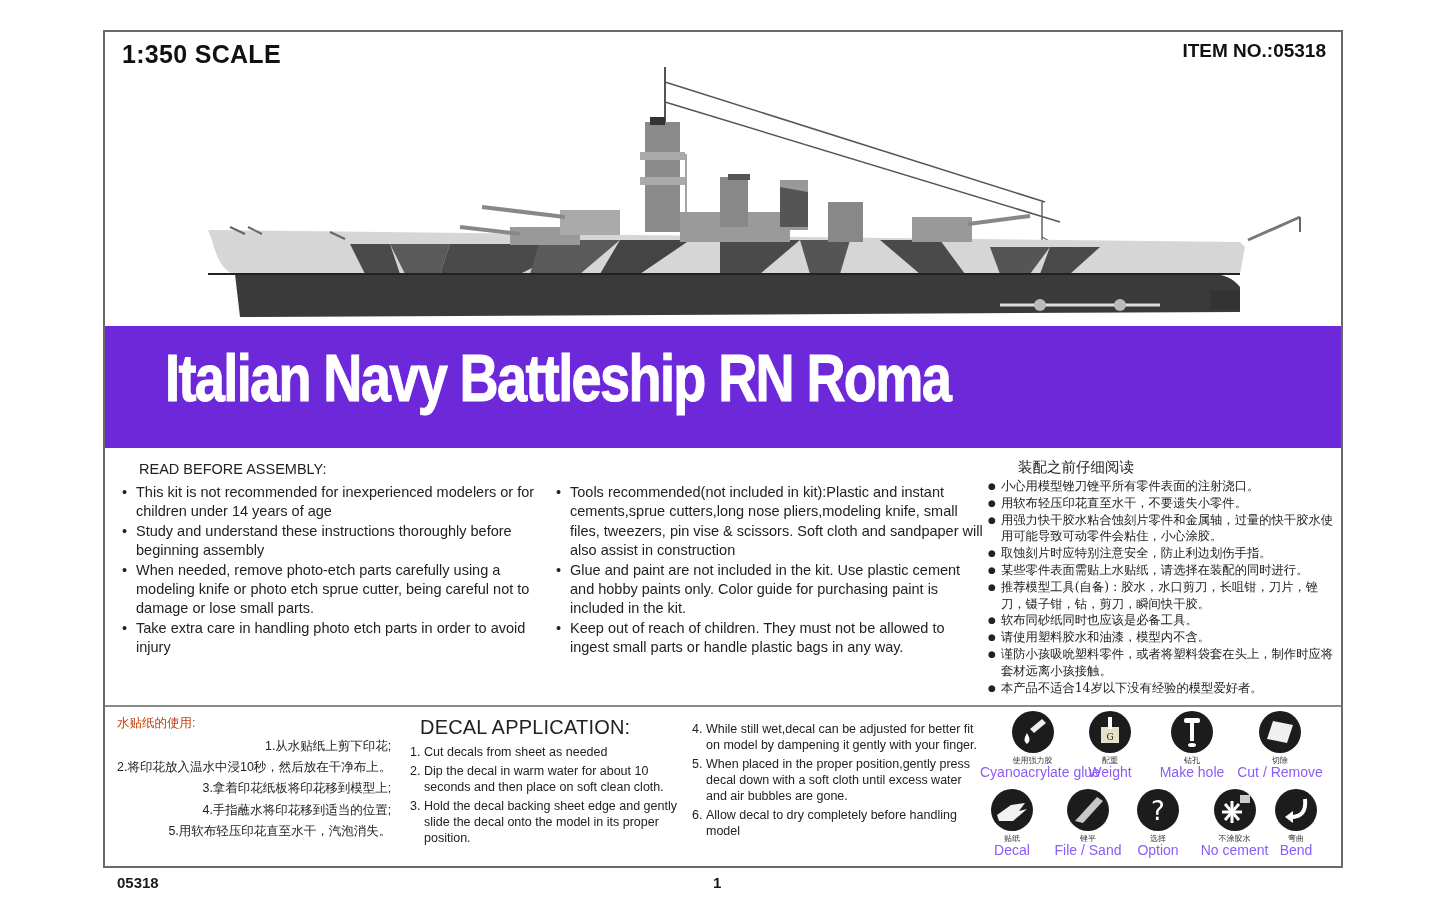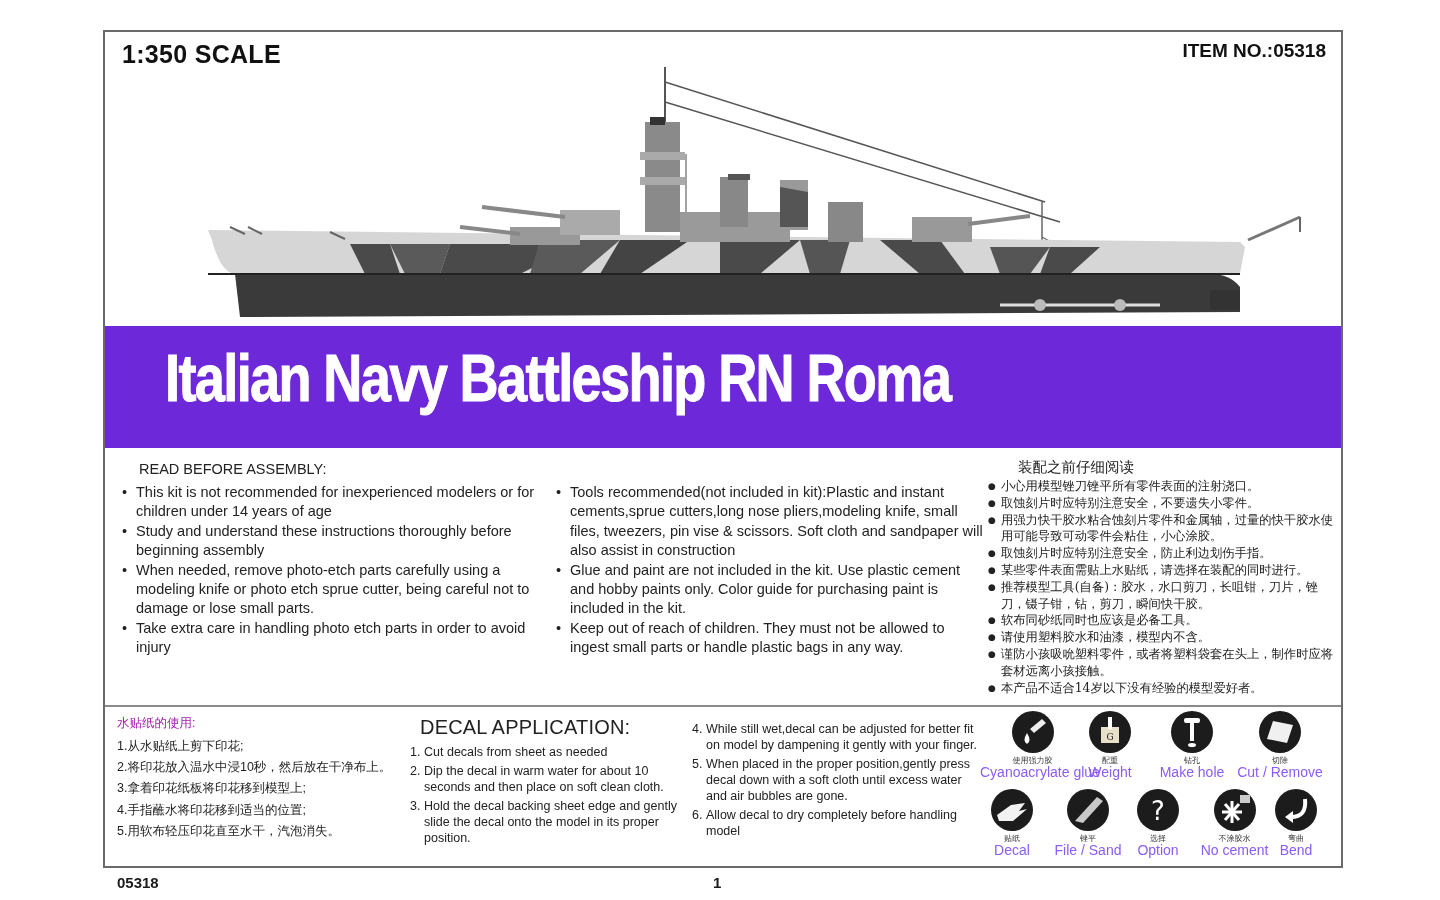--- a/index.html
+++ b/index.html
@@ -18,22 +18,22 @@
   ul.notes li::before { content: "•"; position: absolute; left: 0; top: 0; }
   .col1 { left: 17px; top: 35px; width: 430px; }
   .col2 { left: 451px; top: 35px; width: 430px; }
   .col2 li { margin-bottom: 7px; }
   .cn-title { position: absolute; left: 897px; top: 10px; font-size: 14.5px; color: #222; margin-left: 16px; }
   ul.cn-notes { list-style: none; margin: 0; padding: 0; position: absolute; left: 883px; top: 30px; width: 350px; font-size: 12.3px; line-height: 16.8px; color: #222; font-family: "DejaVu Serif", serif; }
   ul.cn-notes li { position: relative; padding-left: 13px; }
   ul.cn-notes li::before { content: "●"; position: absolute; left: 0; font-size: 9px; }
   .divider { position: absolute; left: 105px; top: 705px; width: 1236px; height: 2px; background: #8a8a8a; }
   .sec-decal { position: absolute; left: 105px; top: 707px; width: 1236px; height: 160px; }
-  .decal-cn-title { position: absolute; left: 12px; top: 8px; font-size: 12.5px; color: #a21caf; }
-  ol.decal-cn { list-style: none; margin: 0; padding: 0; position: absolute; left: 12px; top: 29px; font-size: 12.5px; line-height: 21.2px; color: #222; }
+  .decal-cn-title { position: absolute; left: 12px; top: 8px; font-size: 12.5px; color: #c2410c; }
+  ol.decal-cn { list-style: none; margin: 0; padding: 0; position: absolute; left: 12px; top: 29px; font-size: 12.5px; line-height: 21.2px; color: #222; text-align: right; }
   .decal-title { position: absolute; left: 315px; top: 9px; font-size: 20px; color: #222; letter-spacing: 0.2px; }
   ol.decal-steps { list-style: none; margin: 0; padding: 0; position: absolute; font-size: 12.5px; line-height: 16px; color: #222; }
   ol.decal-steps li { position: relative; padding-left: 14px; margin-bottom: 3px; }
   ol.decal-steps li .num { position: absolute; left: 0; top: 0; }
   .ds1 { left: 305px; top: 37px; width: 275px; }
   .ds2 { left: 587px; top: 14px; width: 290px; }
   .ds2 li { margin-bottom: 7px; }
   .icon-grid { position: absolute; left: 875px; top: 0px; width: 360px; height: 160px; }
   .icon-cell { position: absolute; width: 82px; text-align: center; }
   .icon-circle { width: 42px; height: 42px; border-radius: 50%; background: #1c1c1c; margin: 0 auto; position: relative; overflow: hidden; }
@@ -120,21 +120,21 @@
     <li>Take extra care in handling photo etch parts in order to avoid injury</li>
   </ul>
   <ul class="notes col2">
     <li>Tools recommended(not included in kit):Plastic and instant cements,sprue cutters,long nose pliers,modeling knife, small files, tweezers, pin vise &amp; scissors. Soft cloth and sandpaper will also assist in construction</li>
     <li>Glue and paint are not included in the kit. Use plastic cement and hobby paints only. Color guide for purchasing paint is included in the kit.</li>
     <li>Keep out of reach of  children. They must not be allowed to ingest small parts or handle plastic bags in any way.</li>
   </ul>
   <div class="cn-title">装配之前仔细阅读</div>
   <ul class="cn-notes">
     <li>小心用模型锉刀锉平所有零件表面的注射浇口。</li>
-    <li>取蚀刻片时应特别注意安全，不要遗失小零件。</li>
+    <li>用软布轻压印花直至水干，不要遗失小零件。</li>
     <li>用强力快干胶水粘合蚀刻片零件和金属轴，过量的快干胶水使用可能导致可动零件会粘住，小心涂胶。</li>
     <li>取蚀刻片时应特别注意安全，防止利边划伤手指。</li>
     <li>某些零件表面需贴上水贴纸，请选择在装配的同时进行。</li>
     <li>推荐模型工具(自备)：胶水，水口剪刀，长咀钳，刀片，锉刀，镊子钳，钻，剪刀，瞬间快干胶。</li>
     <li>软布同砂纸同时也应该是必备工具。</li>
     <li>请使用塑料胶水和油漆，模型内不含。</li>
     <li>谨防小孩吸吮塑料零件，或者将塑料袋套在头上，制作时应将套材远离小孩接触。</li>
     <li>本产品不适合14岁以下没有经验的模型爱好者。</li>
   </ul>
 </div>

